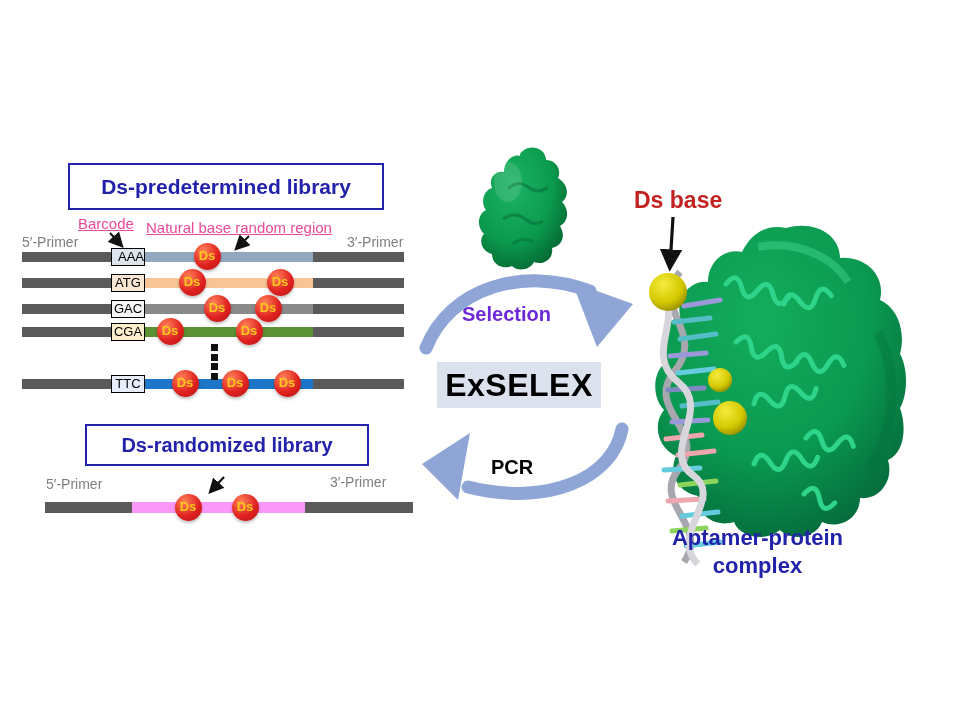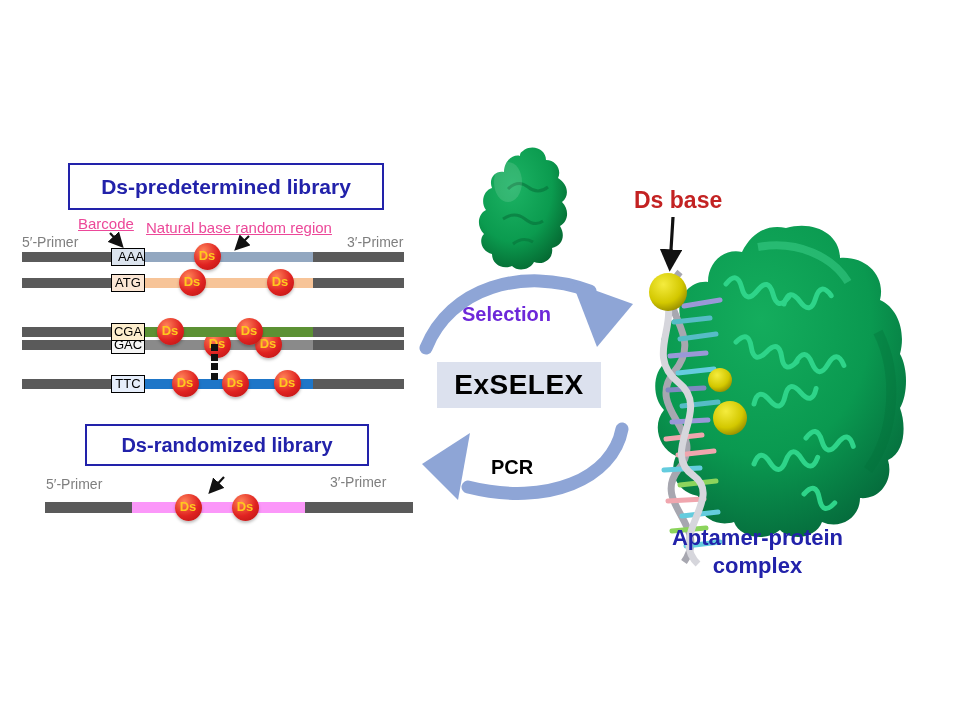--- a/index.html
+++ b/index.html
@@ -35,21 +35,21 @@
   .vdots{position:absolute;left:211px;top:344px;width:8px;height:36px;display:flex;
          flex-direction:column;justify-content:space-between;}
   .vdots i{display:block;width:7px;height:7px;background:#111;}
 
   
   .target-lbl{position:absolute;left:433px;top:110px;width:180px;text-align:center;
               font-size:20px;font-weight:700;color:#000;}
   .selection-lbl{position:absolute;left:462px;top:303px;font-size:20px;font-weight:700;color:#6d28d9;}
   .method-box{position:absolute;left:437px;top:362px;width:164px;height:46px;
               background:var(--method-box-bg);display:flex;align-items:center;justify-content:center;
-              font-size:28px;font-weight:700;color:#000;letter-spacing:.5px;}
+              font-size:32px;font-weight:700;color:#000;letter-spacing:.5px;}
   .pcr-lbl{position:absolute;left:491px;top:456px;font-size:20px;font-weight:700;color:#000;}
 
   
   .dsbase-lbl{position:absolute;left:634px;top:187px;font-size:23px;font-weight:700;
               color:var(--ds-base-red);}
   .caption{position:absolute;left:650px;top:524px;width:215px;text-align:center;
            color:var(--title-blue);font-weight:700;font-size:22px;line-height:28px;}
 
   svg{position:absolute;overflow:visible;}
   .overlay{left:0;top:0;pointer-events:none;}
@@ -79,21 +79,21 @@
         <span class="ds-circle" style="left: 193.5px;">Ds</span>
       </div>
       <div class="strand-row" style="top: 278px;">
         <div class="seg " style="left: 22px; width: 123px;"></div>
         <div class="seg region-seg" style="left: 145px; width: 168px; background: rgb(247, 196, 152);"></div>
         <div class="seg " style="left: 313px; width: 91px;"></div>
         <span class="barcode-box" style="background: rgb(251, 230, 212);">ATG</span>
         <span class="ds-circle" style="left: 178.5px;">Ds</span>
         <span class="ds-circle" style="left: 266.5px;">Ds</span>
       </div>
-      <div class="strand-row" style="top: 304px; margin-top: 36px;">
+      <div class="strand-row" style="top: 304px;">
         <div class="seg " style="left: 22px; width: 123px;"></div>
         <div class="seg region-seg" style="left: 145px; width: 168px; background: rgb(138, 138, 138);"></div>
         <div class="seg " style="left: 313px; width: 91px;"></div>
         <span class="barcode-box" style="background: rgb(245, 245, 245);">GAC</span>
         <span class="ds-circle" style="left: 203.5px;">Ds</span>
         <span class="ds-circle" style="left: 254.5px;">Ds</span>
       </div>
       <div class="strand-row" style="top: 327px;">
         <div class="seg " style="left: 22px; width: 123px;"></div>
         <div class="seg region-seg" style="left: 145px; width: 168px; background: rgb(92, 145, 52);"></div>

